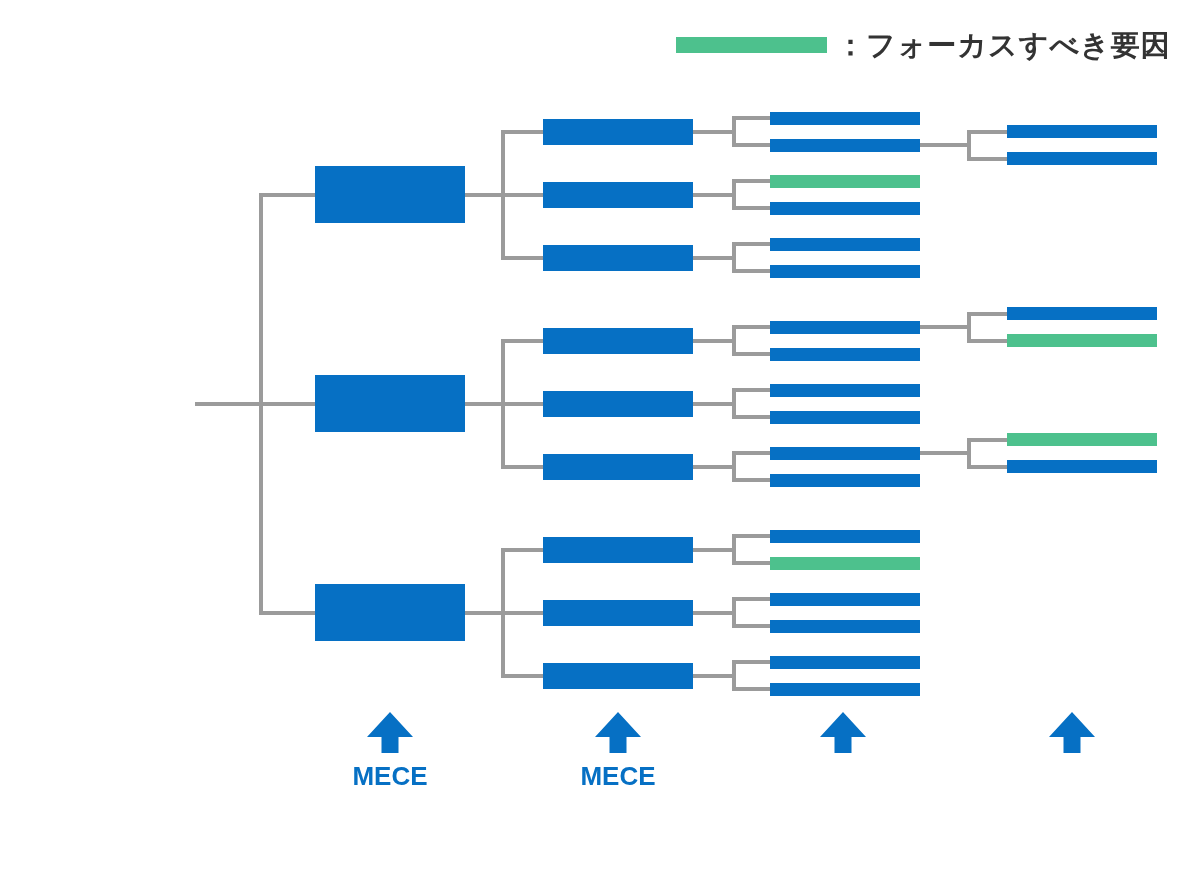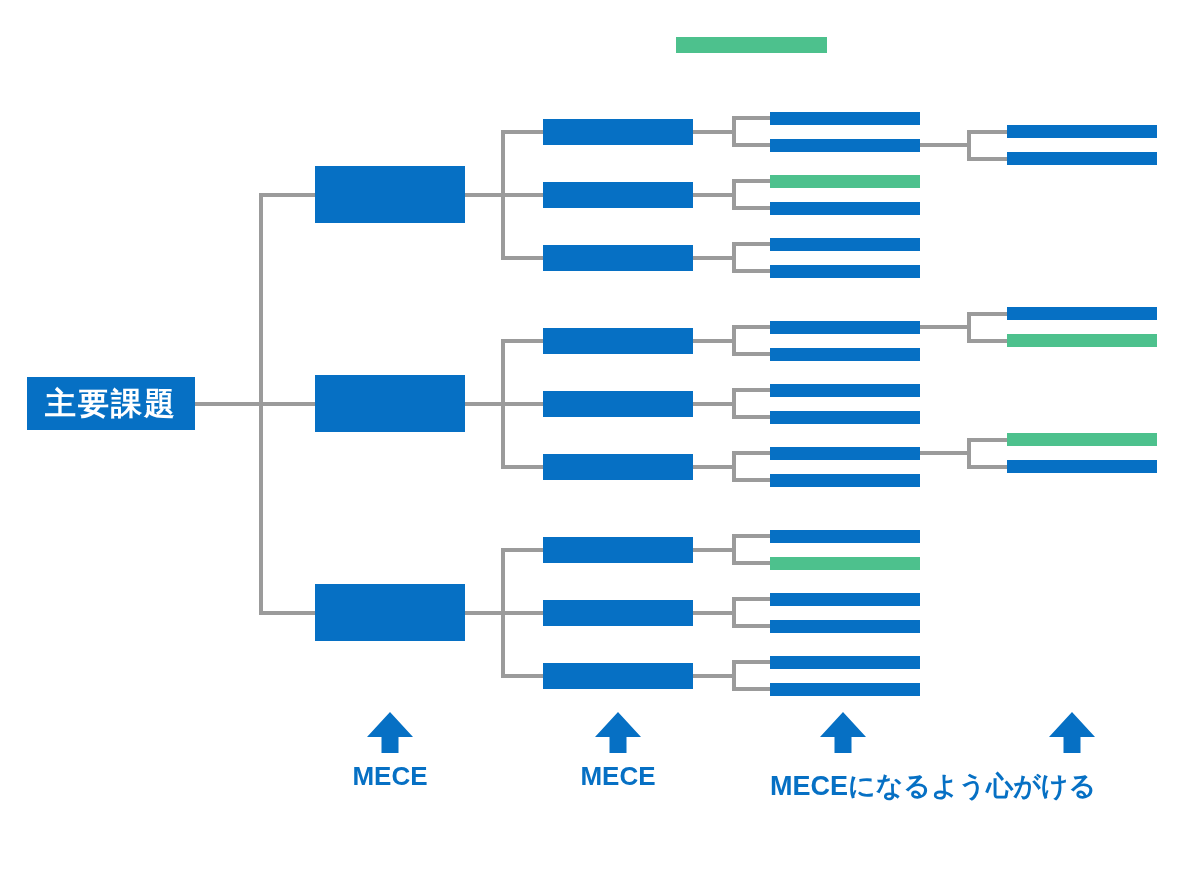--- a/index.html
+++ b/index.html
@@ -41,24 +41,22 @@
   }
   
   .node,.bar,.cline{position:absolute;}
 </style>
 </head>
 <body>
 
 <div id="canvas">
 
   <div class="abs" id="legend-swatch" style="background: rgb(77, 193, 141);"></div>
+  <div class="abs" id="legend-label" style="color: rgb(51, 51, 51);">：フォーカスすべき要因</div>
 
-  <div class="abs" id="root-box" style="background: rgb(6, 112, 196);">
-    <span id="root-label">主要課題</span>
-  </div>
 
   <div id="tree">
       <div class="cline" style="left: 195px; top: 401.5px; width: 66px; height: 4px; background: rgb(155, 155, 155);"></div>
       <div class="cline" style="left: 259px; top: 192.5px; width: 4px; height: 422px; background: rgb(155, 155, 155);"></div>
       <div class="cline" style="left: 261px; top: 192.5px; width: 54px; height: 4px; background: rgb(155, 155, 155);"></div>
       <div class="cline" style="left: 315px; top: 166px; width: 150px; height: 57px; background: rgb(6, 112, 196);"></div>
       <div class="cline" style="left: 465px; top: 192.5px; width: 38px; height: 4px; background: rgb(155, 155, 155);"></div>
       <div class="cline" style="left: 501px; top: 129.5px; width: 4px; height: 130px; background: rgb(155, 155, 155);"></div>
       <div class="cline" style="left: 503px; top: 129.5px; width: 40px; height: 4px; background: rgb(155, 155, 155);"></div>
       <div class="cline" style="left: 543px; top: 118.5px; width: 150px; height: 26px; background: rgb(6, 112, 196);"></div>
@@ -169,16 +167,15 @@
   <svg class="abs arrow" style="left:820px" viewBox="0 0 46 42">
     <polygon points="23,0 46,25 31.5,25 31.5,41 14.5,41 14.5,25 0,25" fill="#0670C4"></polygon>
   </svg>
   <svg class="abs arrow" style="left:1049px" viewBox="0 0 46 42">
     <polygon points="23,0 46,25 31.5,25 31.5,41 14.5,41 14.5,25 0,25" fill="#0670C4"></polygon>
   </svg>
 
   <div class="abs mece-label" style="left: 330px; color: rgb(6, 112, 196);">MECE</div>
   <div class="abs mece-label" style="left: 558px; color: rgb(6, 112, 196);">MECE</div>
   <div class="abs" id="caption" style="color: rgb(6, 112, 196);">
-    <div>MECEになるよう心がける</div>
   </div>
 
 </div>
 
 </body></html>

